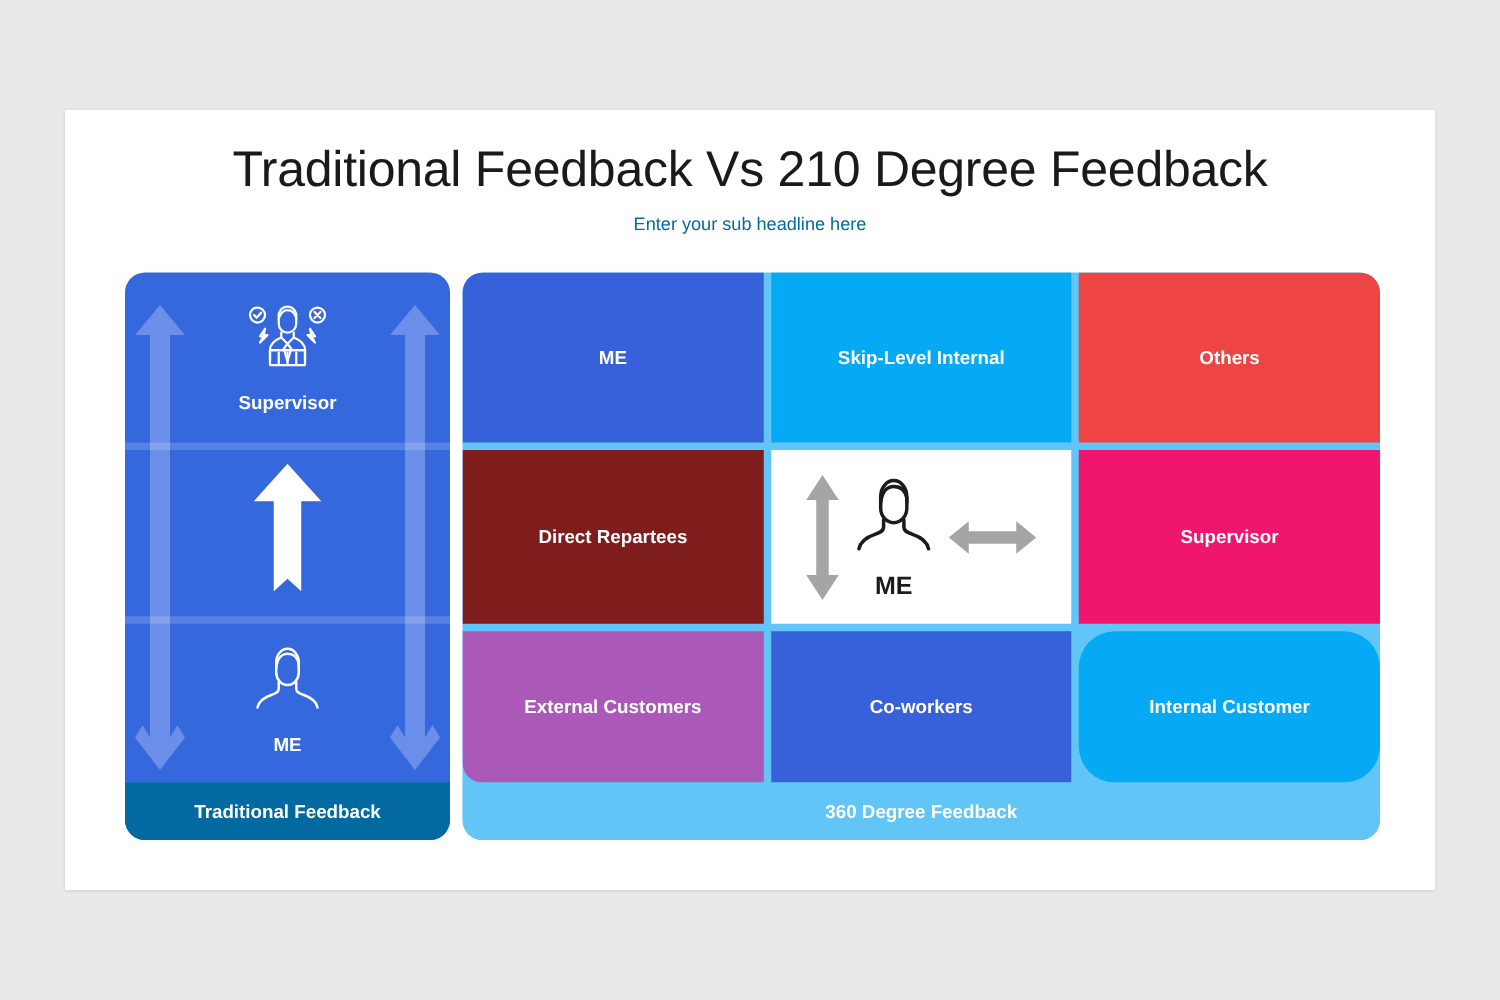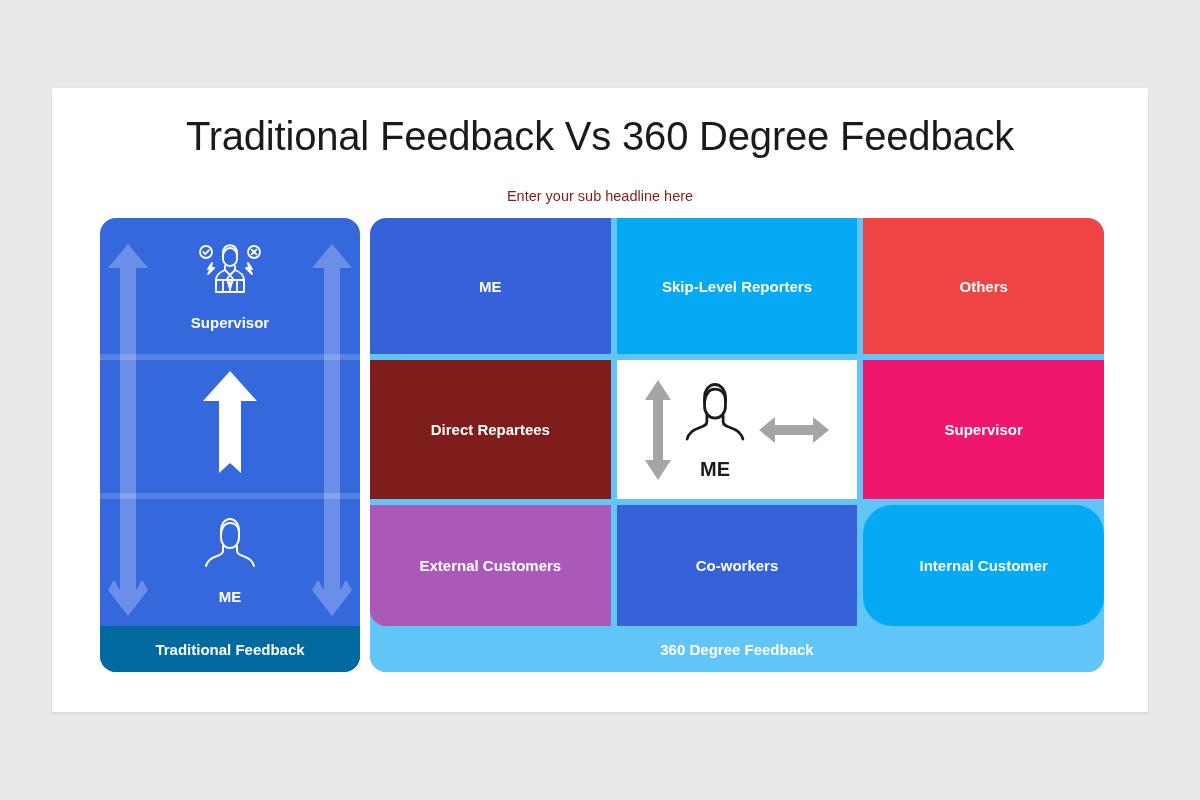--- a/index.html
+++ b/index.html
@@ -19,23 +19,23 @@
   .titlebar{ text-align:center; padding-top:26px; }
   .title{
     font-size:40px;
     font-weight:400;
     color:#1a1a1a;
     letter-spacing:-0.2px;
     line-height:1.1;
     margin:0;
   }
   .subtitle{
-    margin:30px 0 0 0;
+    margin:14px 0 0 0;
     font-size:14.5px;
-    color:#7f1d1d;
+    color:#0369a1;
     font-weight:400;
   }
 
   
   .diagram{
     position:absolute;
     left:48px; top:130px;
     width:1004px; height:454px;
     display:flex;
     gap:10px;
@@ -149,21 +149,21 @@
     color:#ffffff;font-size:15px;font-weight:700;
   }
   svg{display:block;}
 </style>
 </head>
 <body style="background: rgb(233, 233, 234);">
 
 <div class="slide" style="background: rgb(255, 255, 255);">
 
   <div class="titlebar">
-    <h1 class="title">Traditional Feedback Vs 360 Degree Feedback</h1>
+    <h1 class="title">Traditional Feedback Vs 210 Degree Feedback</h1>
     <p class="subtitle">Enter your sub headline here</p>
   </div>
 
   <div class="diagram">
 
     <div class="trad" style="background: rgb(53, 104, 221);">
 
       <div class="side-arrows">
         <svg width="260" height="408" viewBox="0 0 260 408">
           <g fill="#6b8fe9">
@@ -232,21 +232,21 @@
     </div>
 
     <div class="threesixty" style="background: rgb(98, 197, 247);">
       <div class="grid">
 
         <div class="tile topleft" style="background: rgb(54, 97, 216);">
           <span>ME</span>
         </div>
 
         <div class="tile" style="background: rgb(6, 169, 244);">
-          <span>Skip-Level Reporters</span>
+          <span>Skip-Level Internal</span>
         </div>
 
         <div class="tile topright" style="background: #ef4444;">
           <span>Others</span>
         </div>
 
         <div class="tile" style="background: #7f1d1d;">
           <span>Direct Repartees</span>
         </div>
 

